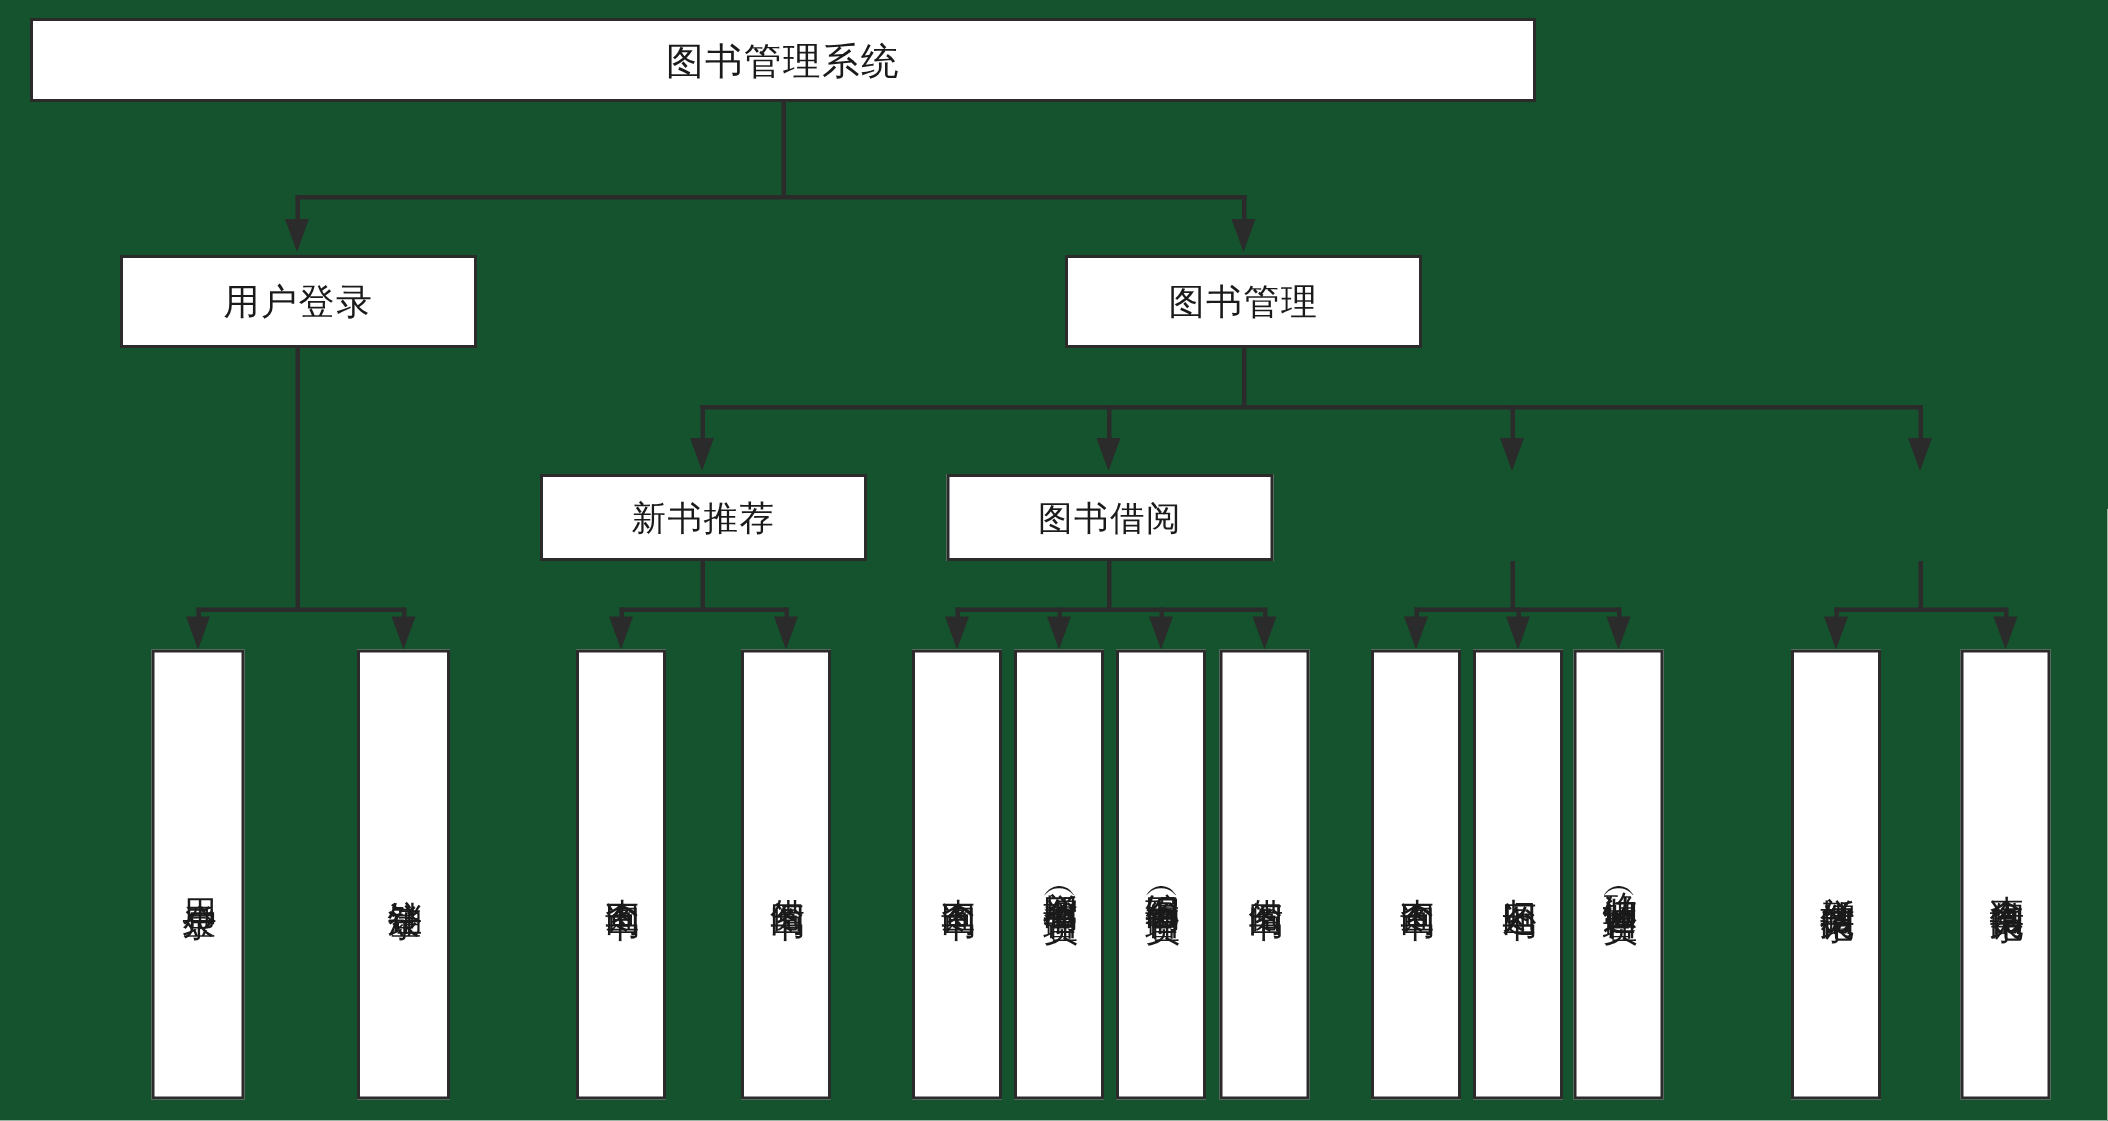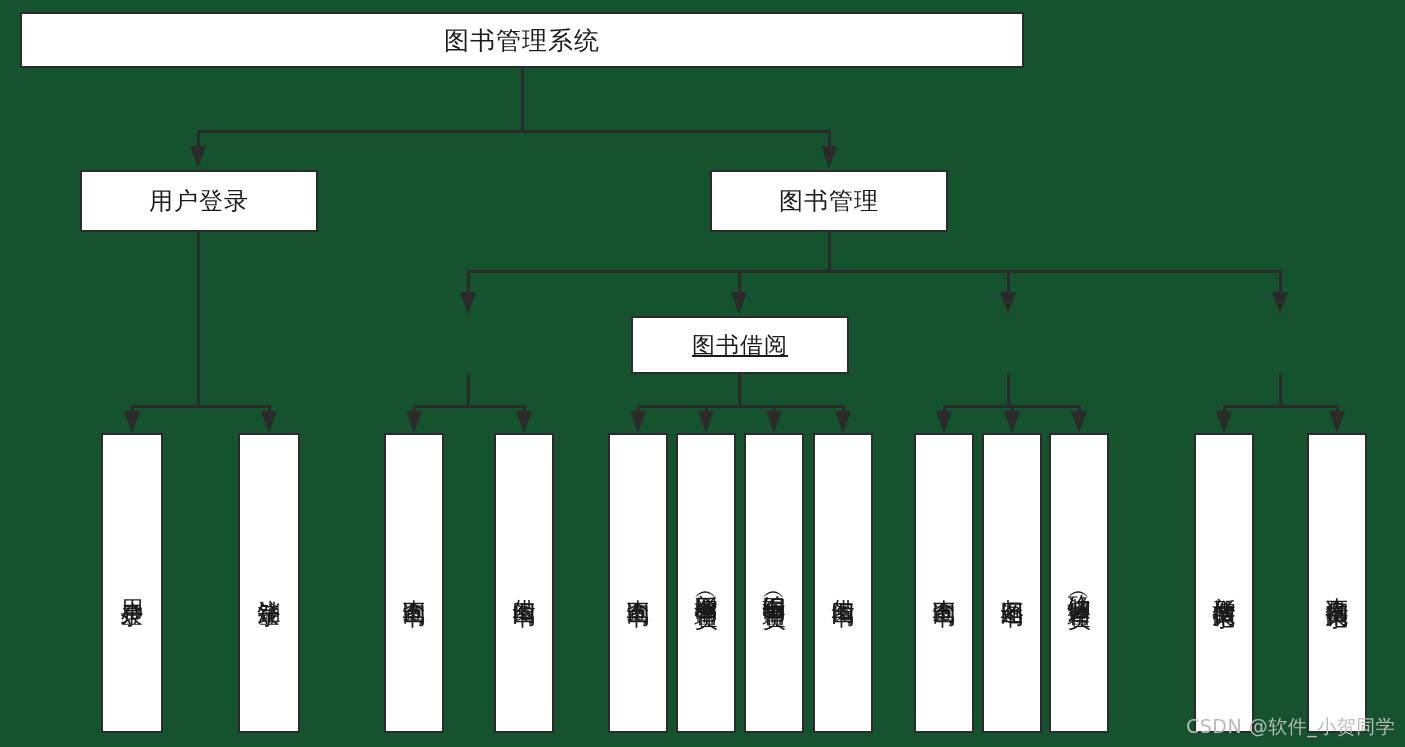--- a/index.html
+++ b/index.html
@@ -119,21 +119,24 @@
 
   <div class="line vline" style="left:467px; top:270px; width:2.5px; height:22px;"></div>
   <div class="arrow" style="left:460px; top:292px;"></div>
   <div class="line vline" style="left:738px; top:270px; width:2.5px; height:22px;"></div>
   <div class="arrow" style="left:731px; top:292px;"></div>
   <div class="line vline" style="left:1007px; top:270px; width:2.5px; height:22px;"></div>
   <div class="arrow" style="left:1000px; top:292px;"></div>
   <div class="line vline" style="left:1279px; top:270px; width:2.5px; height:22px;"></div>
   <div class="arrow" style="left:1272px; top:292px;"></div>
 
-  <div class="node lvl2" style="left:631px; top:316px; width:218px; height:58px;text-decoration:underline;">
+  <div class="node lvl2" style="left:360px; top:316px; width:218px; height:58px;">
+    <span class="htext">新书推荐</span>
+  </div>
+  <div class="node lvl2" style="left:631px; top:316px; width:218px; height:58px;">
     <span class="htext">图书借阅</span>
   </div>
 
   <div class="line vline" style="left:467px; top:374px; width:2.5px; height:33px;"></div>
   <div class="line hline" style="left:413px; top:405px; width:112px; height:2.5px;"></div>
   <div class="line vline" style="left:413px; top:405px; width:2.5px; height:8px;"></div>
   <div class="arrow" style="left:406px; top:411px;"></div>
   <div class="line vline" style="left:523px; top:405px; width:2.5px; height:8px;"></div>
   <div class="arrow" style="left:516px; top:411px;"></div>
 
@@ -194,15 +197,14 @@
   <div class="line vline" style="left:1336px; top:405px; width:2.5px; height:8px;"></div>
   <div class="arrow" style="left:1329px; top:411px;"></div>
 
   <div class="node leaf" style="left:1194px; top:433px; width:60px; height:300px;">
     <span class="vtext">新增借阅记录</span>
   </div>
   <div class="node leaf" style="left:1307px; top:433px; width:60px; height:300px;">
     <span class="vtext">查询借阅记录</span>
   </div>
 
-  <div class="watermark" style="left:1186px; top:714px;">CSDN @软件_小贺同学</div>
 
 </div>
 
 </body></html>

